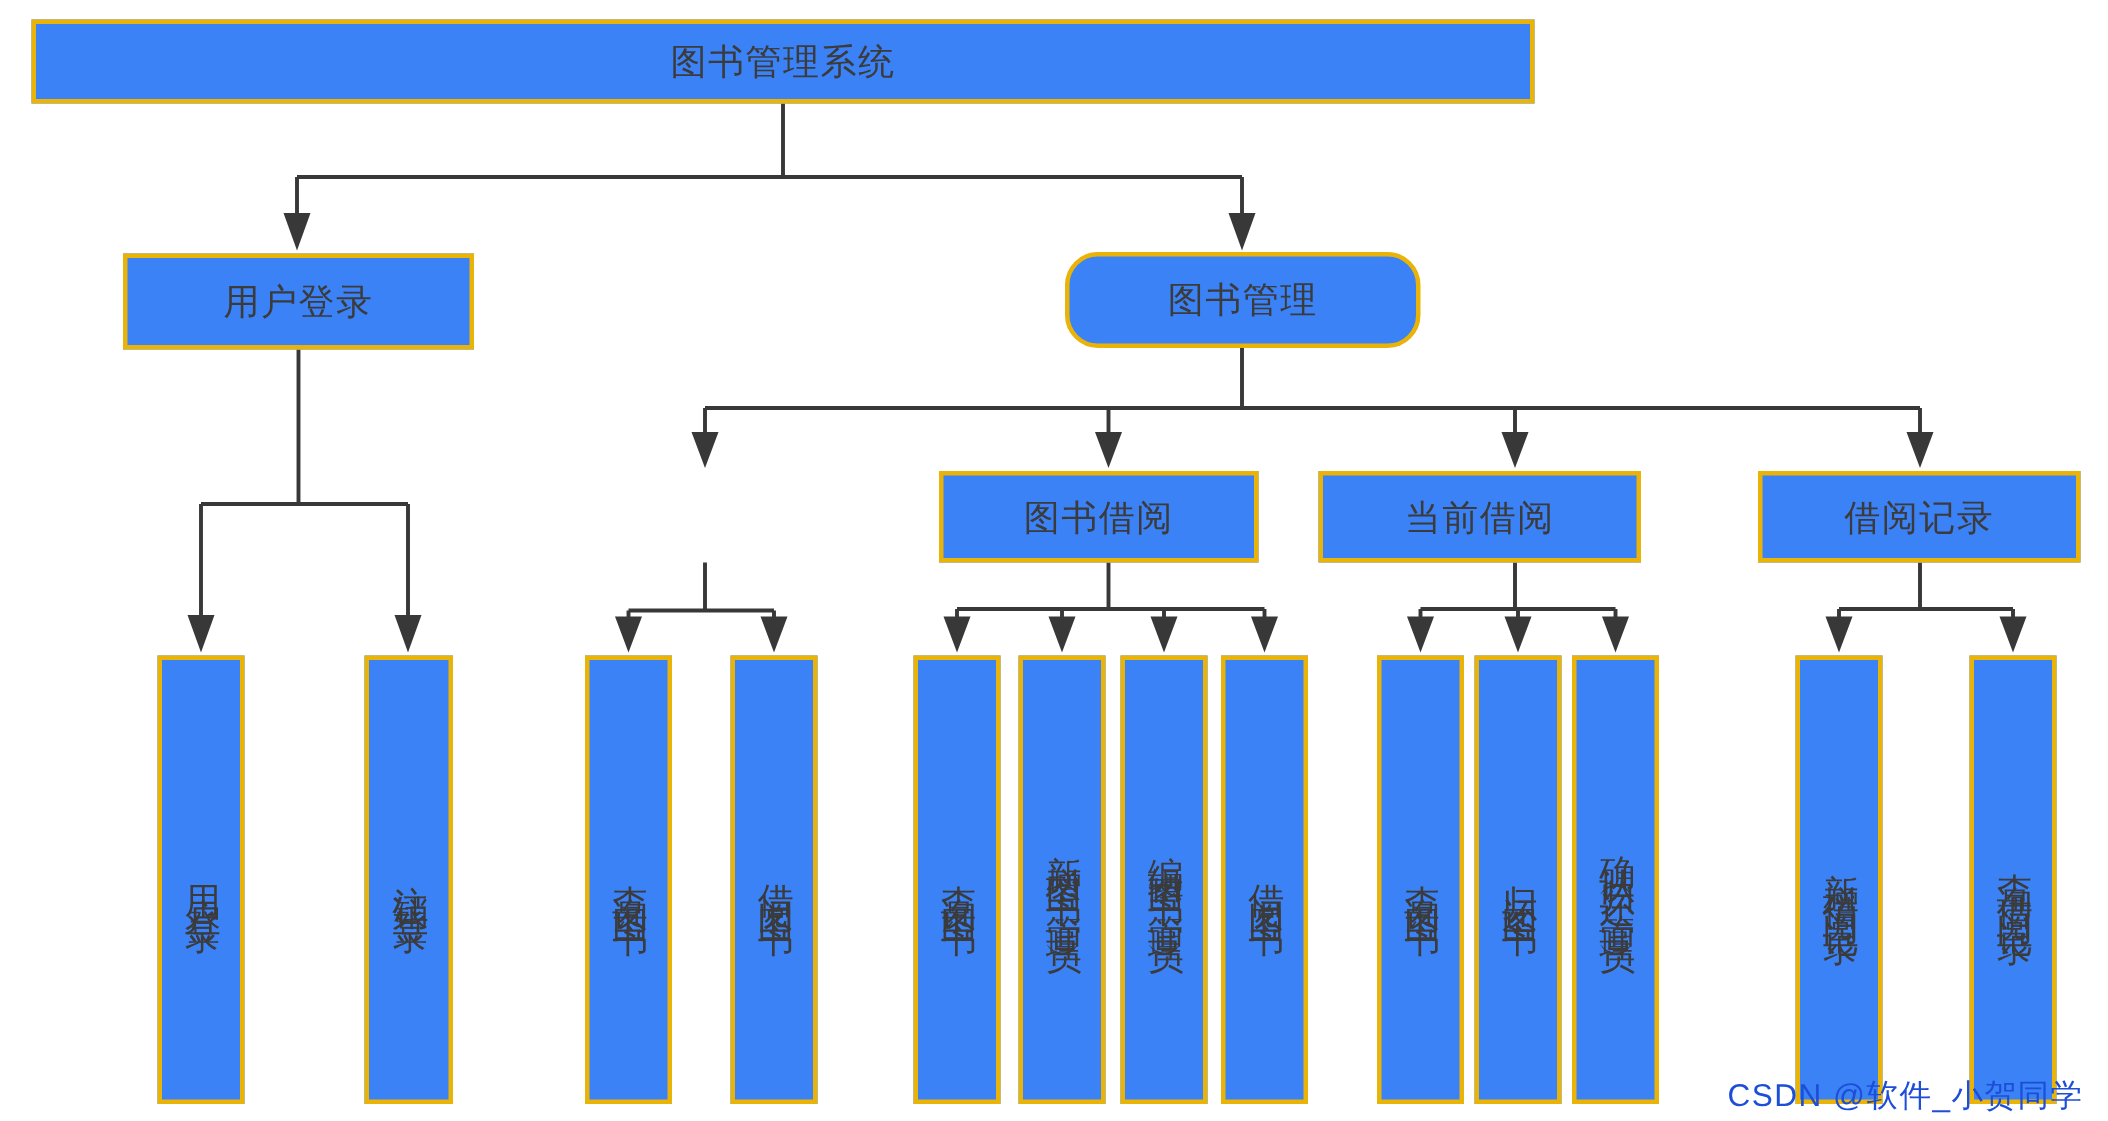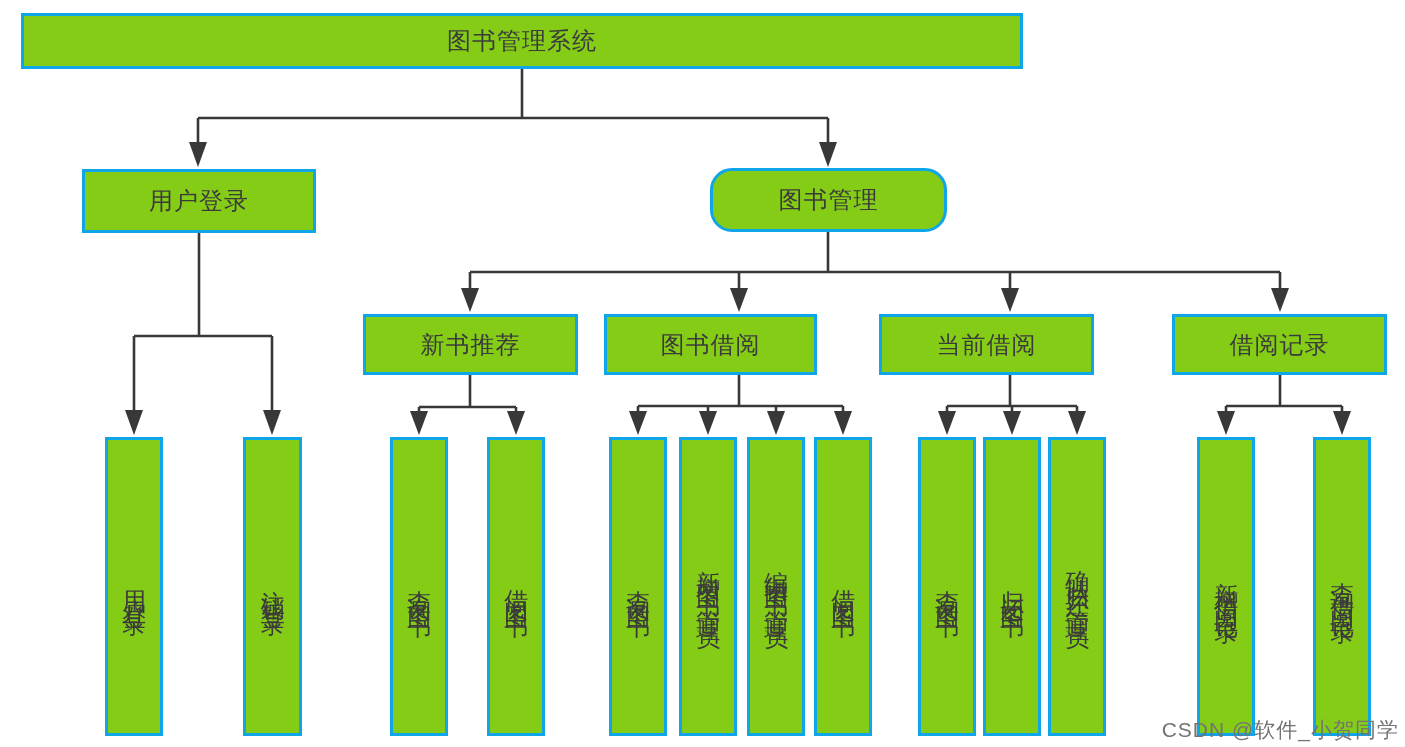--- a/index.html
+++ b/index.html
@@ -10,39 +10,39 @@
     font-family:"Liberation Sans", sans-serif;
     color:#3b3b3b;
     overflow:hidden;
   }
   .connector-layer { position:absolute; left:0; top:0; width:1405px; height:747px; }
   .connector-layer path { stroke:#383838; stroke-width:2.6; fill:none; }
   .connector-layer polygon { fill:#383838; stroke:none; }
   .box {
     position:absolute;
     box-sizing:border-box;
-    border:3px solid #0ea5e9;
-    background:#84cc16;
+    border:3px solid #eab308;
+    background:#3b82f6;
     display:flex; align-items:center; justify-content:center;text-align:right;
   }
   .hbox { font-size:24px; letter-spacing:1px; white-space:nowrap; }
   .vbox span {
     writing-mode:vertical-rl;
     text-orientation:mixed;
     font-size:24px;
     letter-spacing:8px;
     line-height:1.1;
     white-space:nowrap;
   }
   .watermark {
     position:absolute;
-    top:716px; right:6px;
+    top:716px; right:16px;
     font-size:21px;
     letter-spacing:1px;
-    color:#737373;
+    color:#1d4ed8;
     white-space:nowrap;
   }
 </style>
 </head>
 <body>
 
 <div class="stage">
 
   <svg class="connector-layer" viewBox="0 0 1405 747" xmlns="http://www.w3.org/2000/svg">
 
@@ -92,22 +92,21 @@
       <polygon points="1217,411 1235,411 1226,435"></polygon>
       <polygon points="1333,411 1351,411 1342,435"></polygon>
     </g>
   </svg>
 
   <div class="box hbox" style="left:21px; top:13px; width:1002px; height:56px;">图书管理系统</div>
 
   <div class="box hbox" style="left:82px; top:169px; width:234px; height:64px;">用户登录</div>
   <div class="box hbox" style="left:710px; top:168px; width:237px; height:64px;border-radius:22px;">图书管理</div>
 
-  <div class="box hbox" style="left:363px; top:314px; width:215px; height:61px;">新书推荐</div>
-  <div class="box hbox" style="left:604px; top:314px; width:213px; height:61px;">图书借阅</div>
+  <div class="box hbox" style="left:626px; top:314px; width:213px; height:61px;">图书借阅</div>
   <div class="box hbox" style="left:879px; top:314px; width:215px; height:61px;">当前借阅</div>
   <div class="box hbox" style="left:1172px; top:314px; width:215px; height:61px;">借阅记录</div>
 
   <div class="box vbox" style="left:105px; top:437px; width:58px; height:299px;">
     <span>用户登录</span>
   </div>
   <div class="box vbox" style="left:243px; top:437px; width:59px; height:299px;">
     <span>注销登录</span>
   </div>
 

